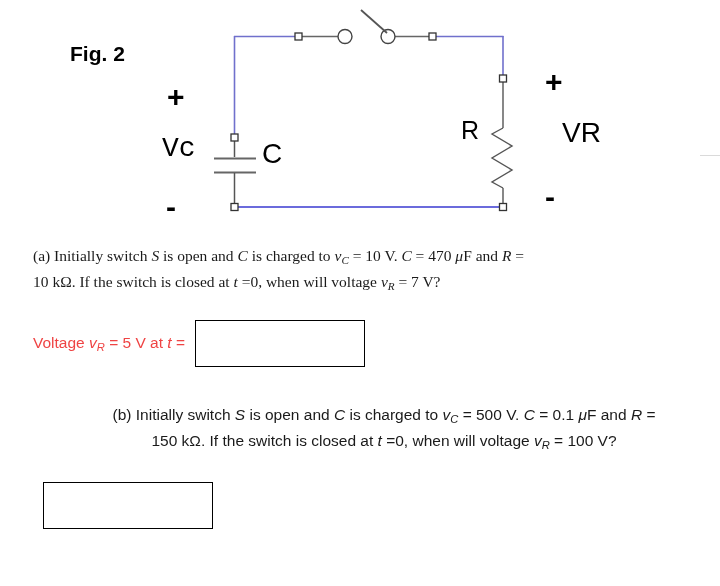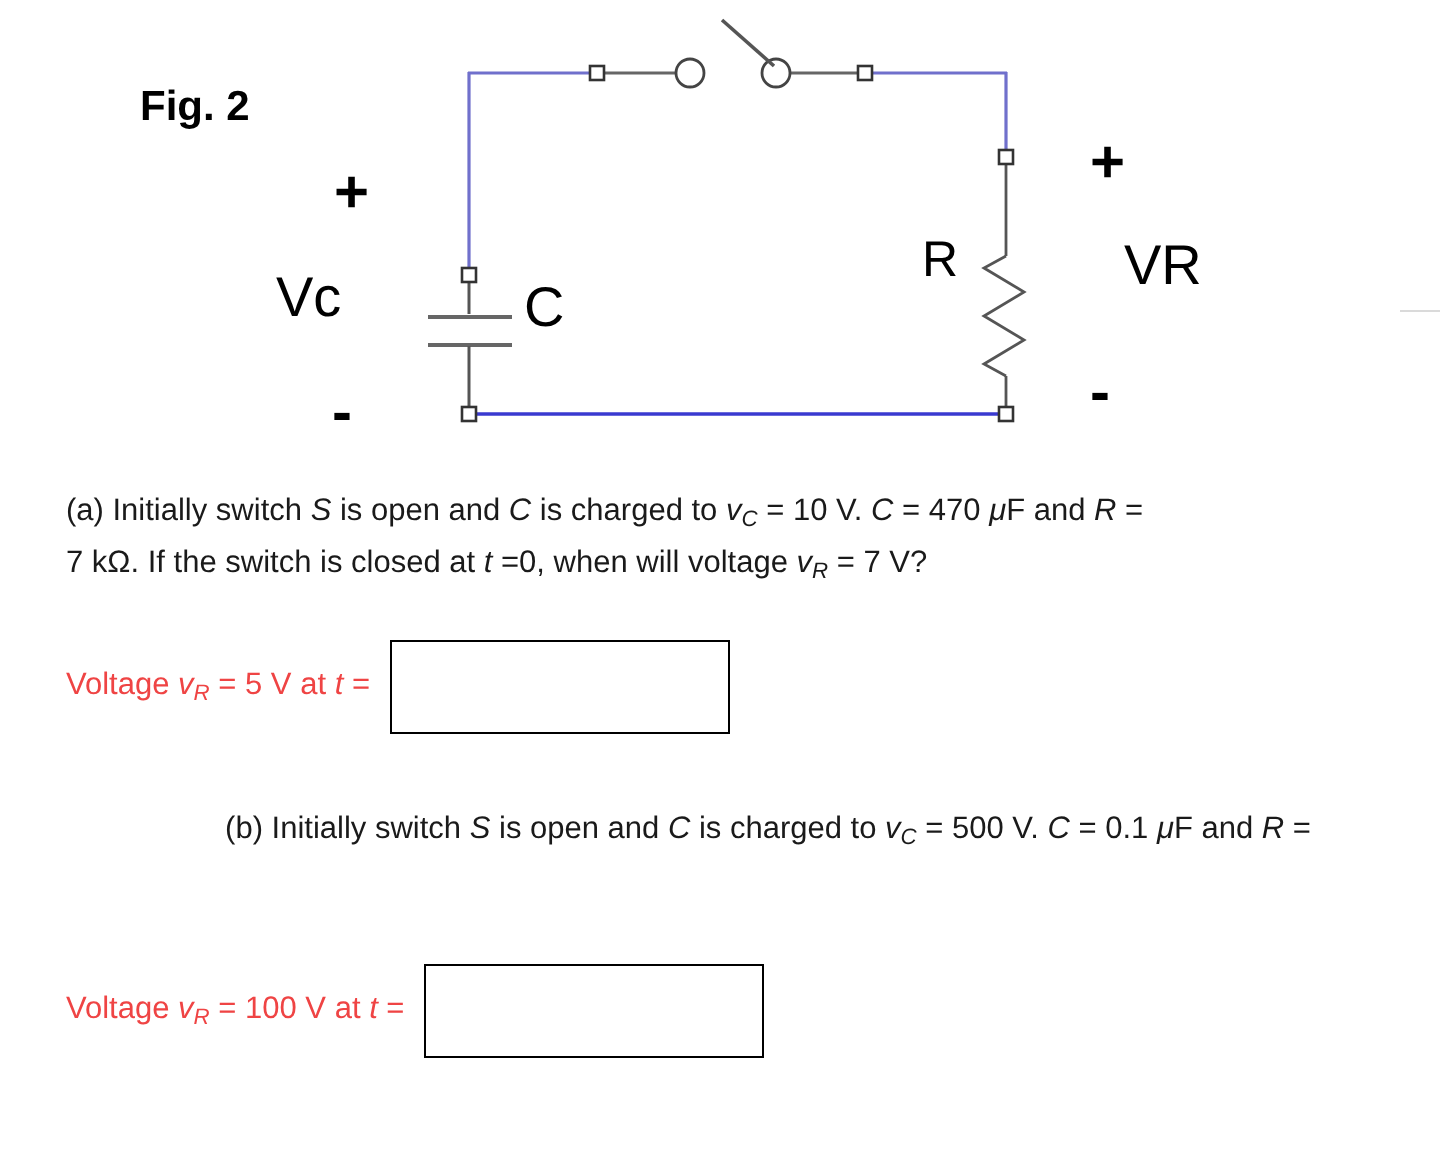--- a/index.html
+++ b/index.html
@@ -167,47 +167,47 @@
       <rect x="231" y="203.5" width="7" height="7" fill="#ffffff" stroke="#333333" stroke-width="1.3"></rect>
       <rect x="499.5" y="203.5" width="7" height="7" fill="#ffffff" stroke="#333333" stroke-width="1.3"></rect>
     </g>
   </svg>
 
   <div class="fig-label" style="left:70px; top:42px;">Fig. 2</div>
 
 
   <div class="circ-sign" style="left:167px; top:82px;">+</div>
 
-  <div class="circ-text" style="left:138px; top:135px;">Vc</div>
+  <div class="circ-text" style="left:162px; top:135px;font-family:Liberation Mono, monospace;">Vc</div>
 
   <div class="circ-sign" style="left:166px; top:192px;">-</div>
 
   <div class="circ-text" style="left:262px; top:140px;">C</div>
 
   <div class="circ-text-sm" style="left:461px; top:118px;">R</div>
 
   <div class="circ-sign" style="left:545px; top:67px;">+</div>
 
   <div class="circ-text" style="left:562px; top:119px;">VR</div>
 
   <div class="circ-sign" style="left:545px; top:182px;">-</div>
 </div>
 
-<div class="qtext" style="left:33px; top:245px; width:680px;">
+<div class="qtext" style="left:33px; top:245px; width:680px;font-family:Liberation Serif, serif;">
   <span>(a) </span>
   <span><span>Initially switch </span><span class="ital">S</span><span> is open and </span><span class="ital">C</span><span> is charged to </span><span class="ital">v</span><span class="sub">C</span><span> = 10 V. </span><span class="ital">C</span><span> = 470 </span><span class="mu">μ</span><span>F and </span><span class="ital">R</span><span> =</span></span><br>
-  <span><span>7 kΩ.  If the switch is closed at </span><span class="ital">t</span><span> =0, when will voltage </span><span class="ital">v</span><span class="sub">R</span><span> = 7 V?</span></span>
+  <span><span>10 kΩ.  If the switch is closed at </span><span class="ital">t</span><span> =0, when will voltage </span><span class="ital">v</span><span class="sub">R</span><span> = 7 V?</span></span>
 </div>
 
 <div class="answer-row" style="left:33px; top:320px;">
   <span class="answer-label"><span>Voltage </span><span class="ital">v</span><span class="sub">R</span><span> = 5 V at </span><span class="ital">t</span><span> =</span></span>
   <div class="answer-box" id="answer-box-a"></div>
 </div>
 
 <div class="qtext" style="left:44px; top:404px; width:680px;text-align:center;">
   <span>(b) </span>
   <span><span>Initially switch </span><span class="ital">S</span><span> is open and </span><span class="ital">C</span><span> is charged to </span><span class="ital">v</span><span class="sub">C</span><span> = 500 V. </span><span class="ital">C</span><span> = 0.1 </span><span class="mu">μ</span><span>F and </span><span class="ital">R</span><span> =</span></span><br>
+  <span><span>150 kΩ. If the switch is closed at </span><span class="ital">t</span><span> =0, when will voltage </span><span class="ital">v</span><span class="sub">R</span><span> = 100 V?</span></span>
 </div>
 
 <div class="answer-row" style="left:33px; top:482px;">
-  <span class="answer-label"><span>Voltage </span><span class="ital">v</span><span class="sub">R</span><span> = 100 V at </span><span class="ital">t</span><span> =</span></span>
   <div class="answer-box" id="answer-box-b"></div>
 </div>
 
 </body></html>

